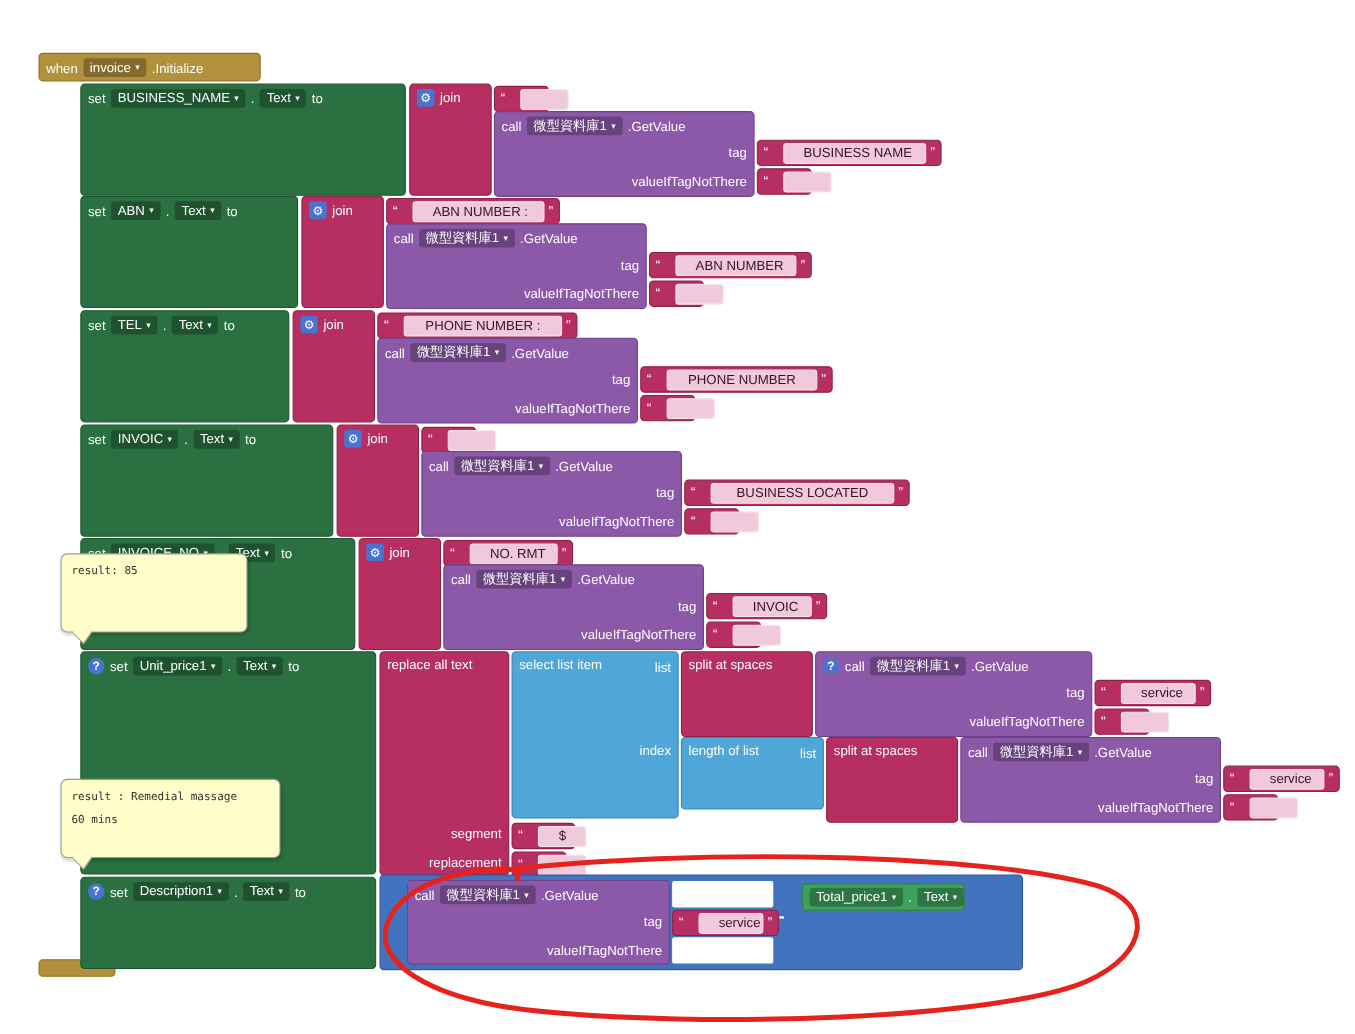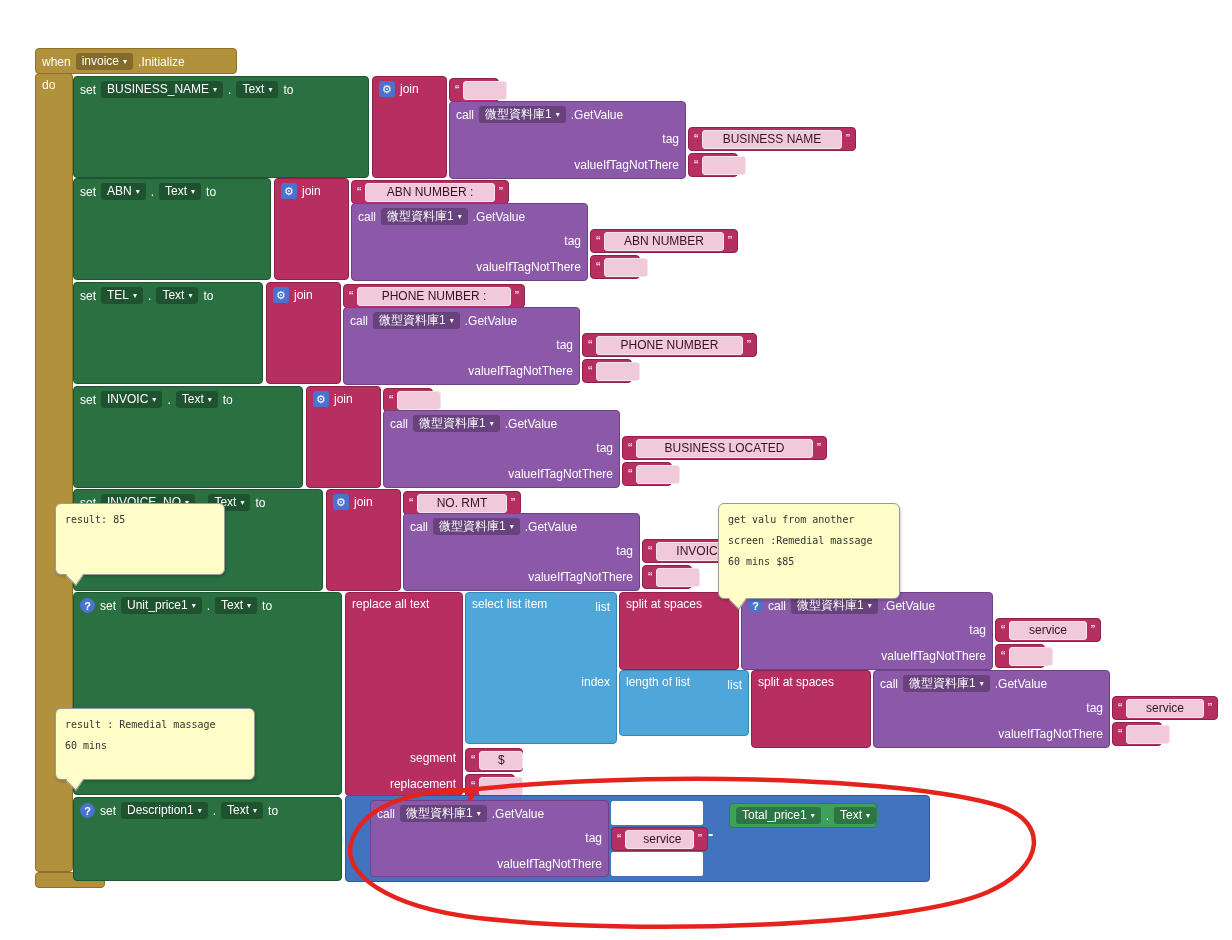--- a/index.html
+++ b/index.html
@@ -16,21 +16,21 @@
   .getter{background:#3da05b;border:1px solid #2b7f43;}
   .hdr{display:flex;align-items:center;gap:5px;padding:4px 6px;white-space:nowrap;}
   .pill{display:inline-flex;align-items:flex-start;gap:4px;background:rgba(0,0,0,.26);
         border-radius:3px;padding:1px 6px;line-height:15px;white-space:nowrap;}
   .caret{font-size:8px;opacity:.95;}
   .sock{position:absolute;right:6px;white-space:nowrap;font-size:12px;}
   .str{display:flex;align-items:center;gap:4px;padding:0 5px;height:24px;}
   .q{font-size:13px;line-height:24px;}
   .field{flex:1;background:#f0cadb;color:#391021;border:1px solid #f7e3ec;border-radius:3px;
          padding:1px 17px;min-width:8px;min-height:15px;line-height:15px;text-align:center;
-         font-size:12px;white-space:nowrap;overflow:hidden;}
+         font-size:12px;white-space:nowrap;overflow:hidden;margin-left:10px;}
   .gear{width:16px;height:16px;border-radius:3px;background:#4a73cf;color:#fff;font-size:11px;
         display:flex;align-items:center;justify-content:center;flex:none;}
   .qicon{width:15px;height:15px;border-radius:50%;background:#4a73cf;color:#fff;font-size:11px;
         font-weight:bold;display:flex;align-items:center;justify-content:center;flex:none;}
   .wsock{position:absolute;background:#ffffff;border-radius:2px;}
   .bubble{position:absolute;background:#fffec9;border:1px solid #9a9a9a;border-radius:6px;
           padding:5px 9px;font-family:"DejaVu Sans Mono",monospace;font-size:10px;color:#333;
           line-height:2.1;white-space:pre-line;box-shadow:1px 2px 3px rgba(0,0,0,.18);}
   .bubble::after{content:"";position:absolute;left:12px;bottom:-8px;width:13px;height:13px;
           background:#fffec9;border-left:1px solid #9a9a9a;border-bottom:1px solid #9a9a9a;
@@ -45,25 +45,20 @@
   <div class="blk gold" style="left:35px;top:48px;width:202px;height:26px">
     <div class="hdr">
       <span>when</span>
       <span class="pill">
           <span>invoice</span>
           <span class="caret">▾</span>
         </span>
       <span>.Initialize</span>
     </div>
   </div>
-  <div class="blk gold" style="left:35px;top:73px;width:38px;height:799px">
-    <div class="hdr">
-      <span>do</span>
-    </div>
-  </div>
   <div class="blk gold" style="left:35px;top:872px;width:70px;height:16px"></div>
 
   <div class="blk green" style="left:73px;top:76px;width:296px;height:102px">
     <div class="hdr">
       <span>set</span>
       <span class="pill">
           <span>BUSINESS_NAME</span>
           <span class="caret">▾</span>
         </span>
       <span>.</span>
@@ -470,23 +465,20 @@
         </span>
       <span>.</span>
       <span class="pill">
           <span>Text</span>
           <span class="caret">▾</span>
         </span>
     </div>
   </div>
 
   <div class="bubble" style="left:55px;top:503px;width:150px;height:60px">result: 85</div>
-  <div class="bubble" style="left:718px;top:503px;width:162px;height:84px">get valu from another
-screen :Remedial massage
-60 mins $85</div>
   <div class="bubble" style="left:55px;top:708px;width:180px;height:60px">result : Remedial massage
 60 mins</div>
 
   <svg class="abs" style="left:0;top:0;width:1232px;height:940px;pointer-events:none" viewBox="0 0 1232 940">
     <path d="M 450 792 C 630 770 900 776 1000 806 C 1048 822 1046 866 988 892
              C 910 926 640 936 478 918 C 388 907 340 874 352 840
              C 363 810 400 794 452 790 C 466 789 476 792 470 799" fill="none" stroke="#e5231c" stroke-width="4.5" stroke-linecap="round"></path>
   </svg>
 
 </div>

